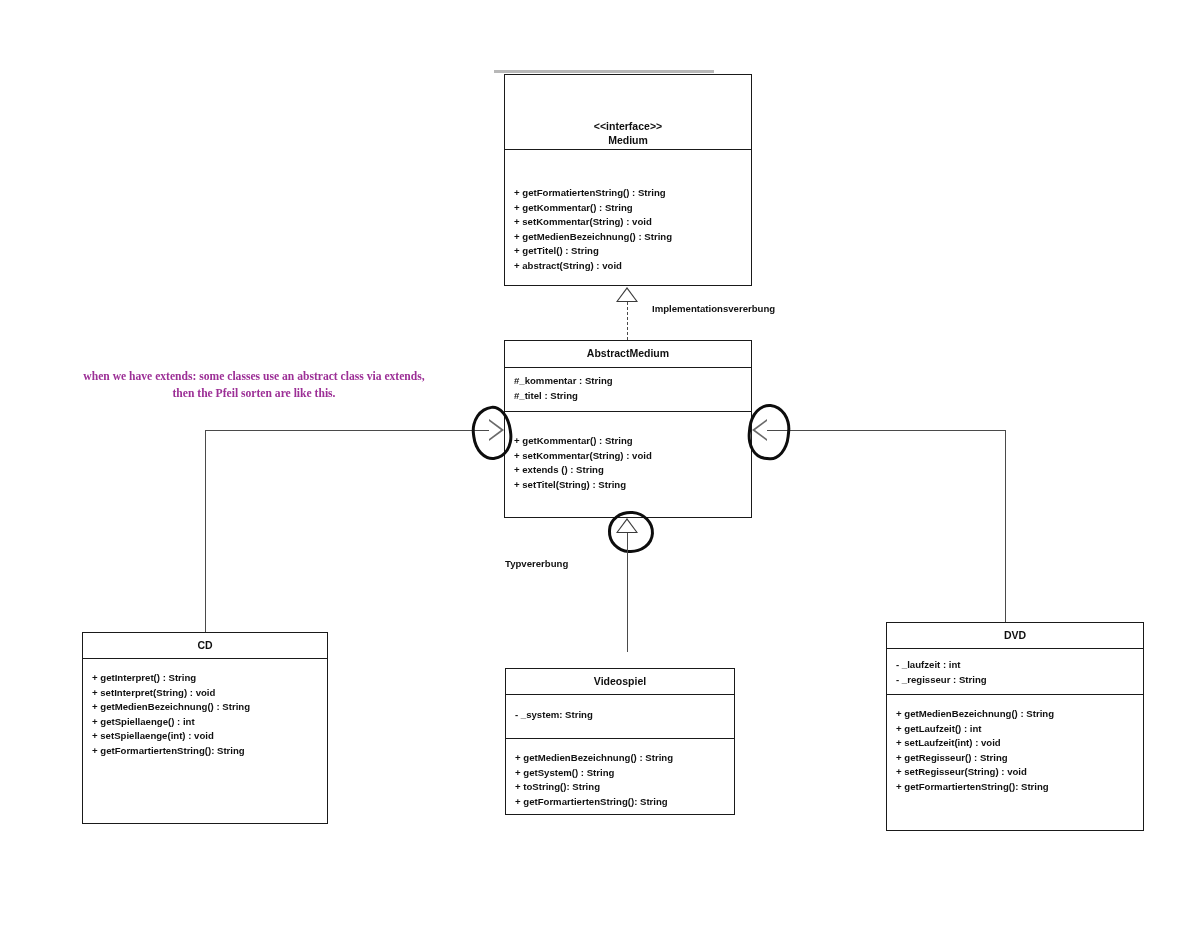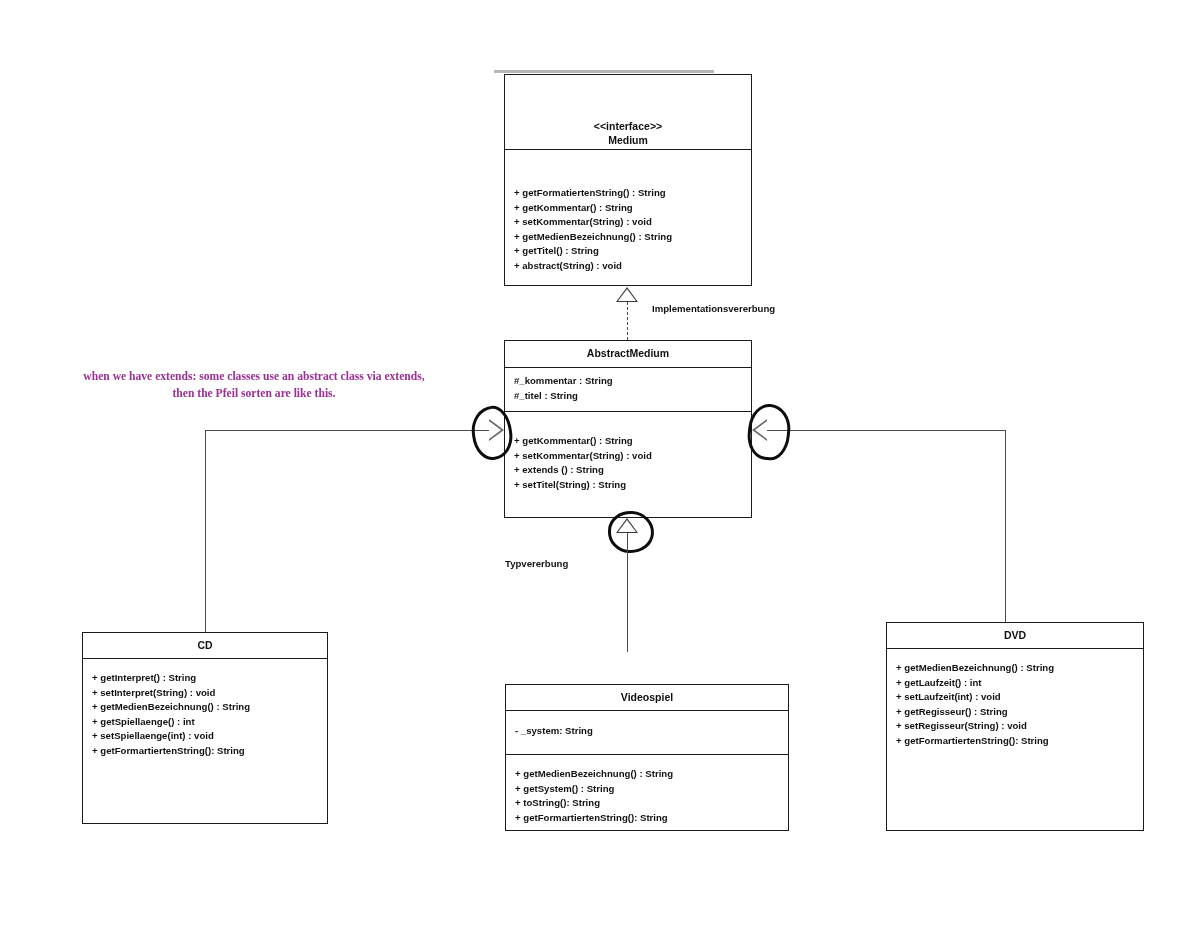--- a/index.html
+++ b/index.html
@@ -261,38 +261,42 @@
     <div class="uml-compartment divider-top" style="height:120px; padding-top:12px;">
       <div class="uml-member">+ getInterpret() : String</div>
       <div class="uml-member">+ setInterpret(String) : void</div>
       <div class="uml-member">+ getMedienBezeichnung() : String</div>
       <div class="uml-member">+ getSpiellaenge() : int</div>
       <div class="uml-member">+ setSpiellaenge(int) : void</div>
       <div class="uml-member">+ getFormartiertenString(): String</div>
     </div>
   </div>
 
-  <div class="uml-class" style="left:505px; top:684px; width:284px; height:147px;">
+  <div class="uml-class" style="left:505px; top:668px; width:230px; height:147px;">
     <div class="uml-compartment uml-header" style="height:25px; padding-top:5px;">
       <span class="name">Videospiel</span>
     </div>
     <div class="uml-compartment divider-top" style="height:44px; padding-top:13px;">
       <div class="uml-member">- _system: String</div>
     </div>
     <div class="uml-compartment divider-top" style="height:78px; padding-top:12px;">
       <div class="uml-member">+ getMedienBezeichnung() : String</div>
       <div class="uml-member">+ getSystem() : String</div>
       <div class="uml-member">+ toString(): String</div>
       <div class="uml-member">+ getFormartiertenString(): String</div>
     </div>
   </div>
 
   <div class="uml-class" style="left:886px; top:622px; width:258px; height:209px;">
     <div class="uml-compartment uml-header" style="height:25px; padding-top:5px;">
       <span class="name">DVD</span>
+    </div>
+    <div class="uml-compartment divider-top" style="height:46px; padding-top:9px;">
+      <div class="uml-member">- _laufzeit : int</div>
+      <div class="uml-member">- _regisseur : String</div>
     </div>
     <div class="uml-compartment divider-top" style="height:138px; padding-top:12px;">
       <div class="uml-member">+ getMedienBezeichnung() : String</div>
       <div class="uml-member">+ getLaufzeit() : int</div>
       <div class="uml-member">+ setLaufzeit(int) : void</div>
       <div class="uml-member">+ getRegisseur() : String</div>
       <div class="uml-member">+ setRegisseur(String) : void</div>
       <div class="uml-member">+ getFormartiertenString(): String</div>
     </div>
   </div>

